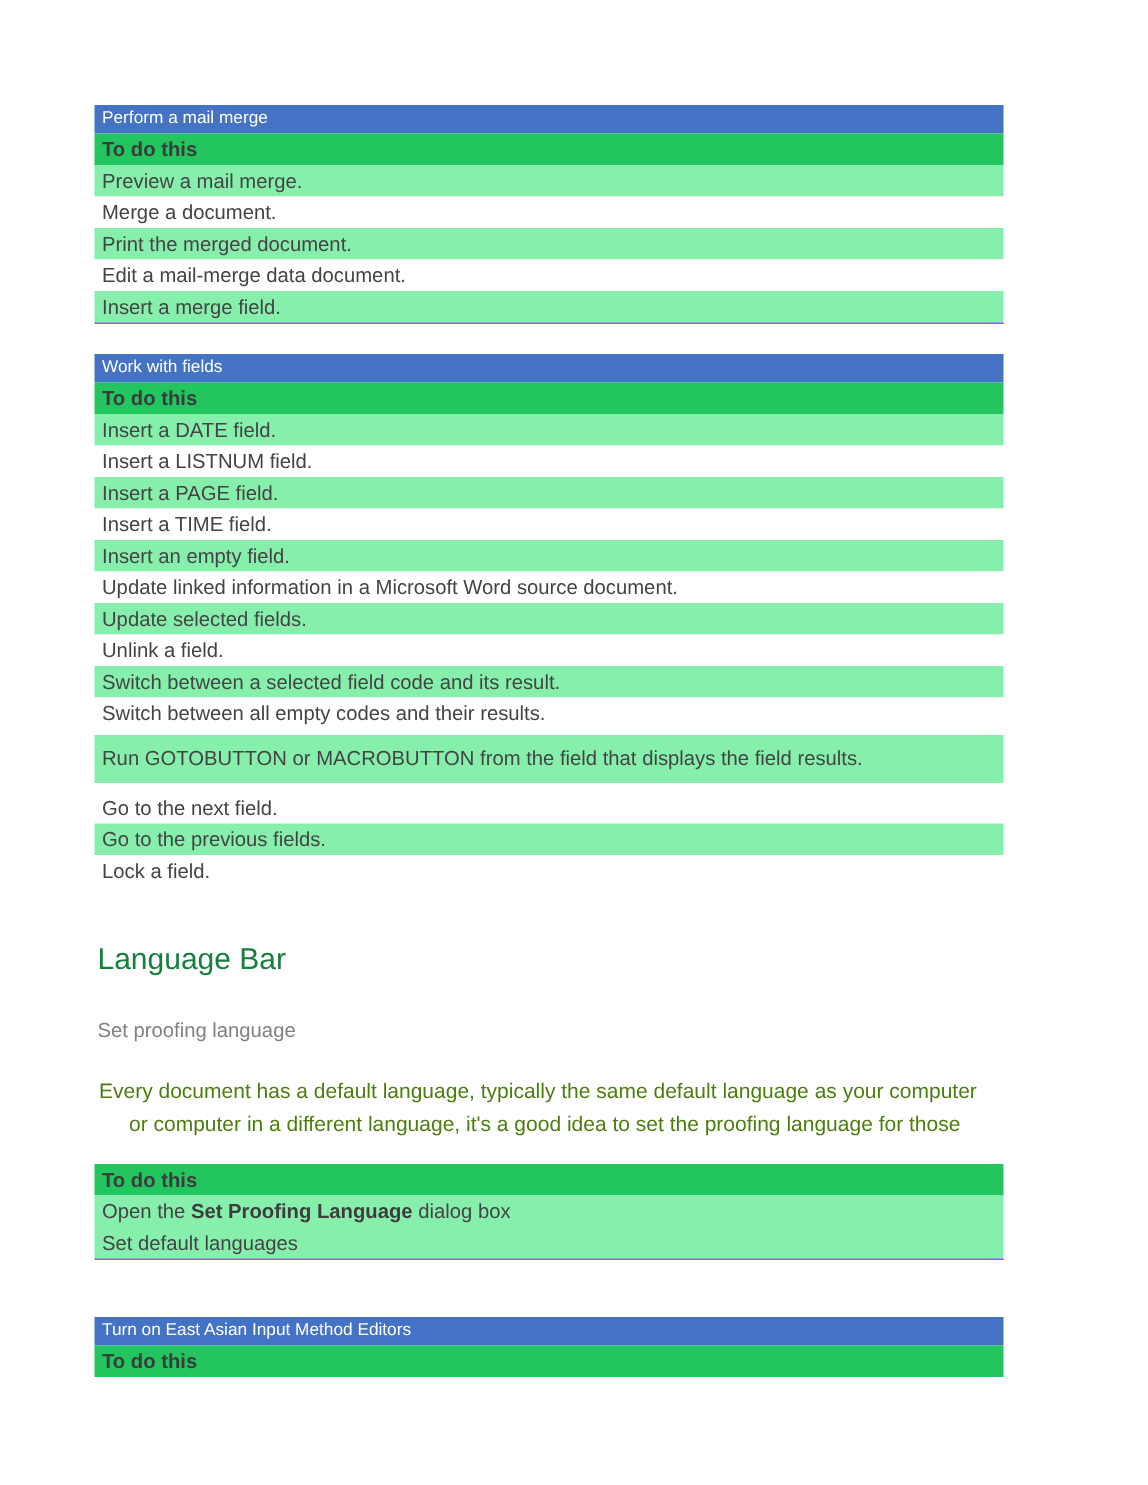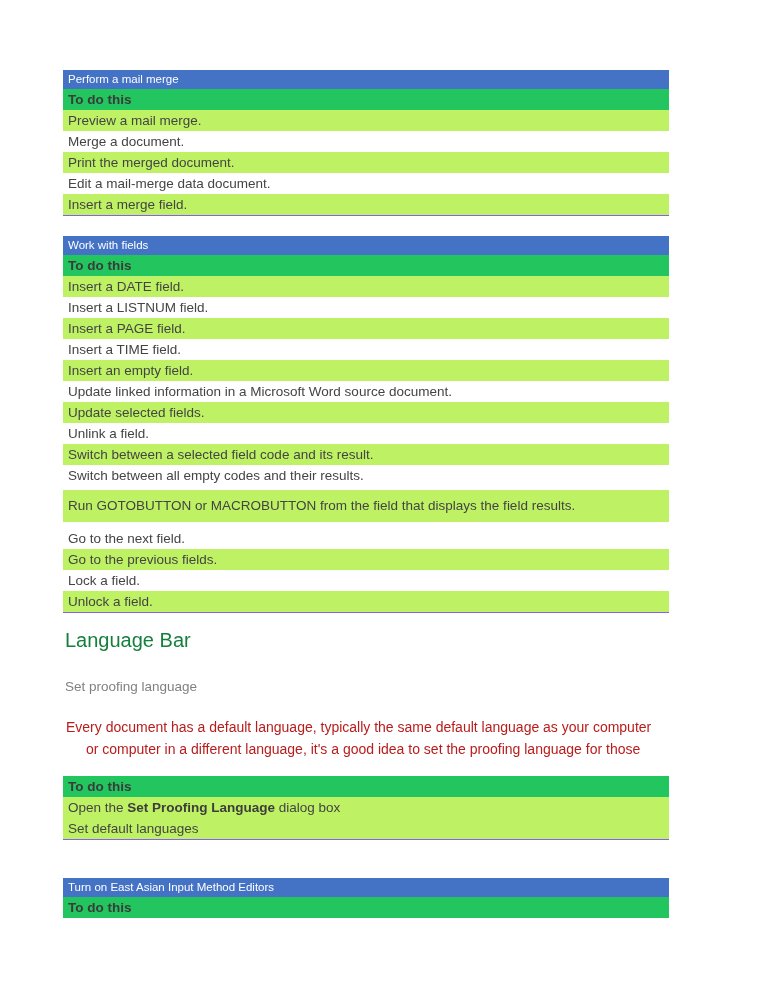--- a/index.html
+++ b/index.html
@@ -38,21 +38,21 @@
     white-space: nowrap; overflow: hidden;
   }
   .row {
     height: 21px; line-height: 21px;
     font-size: 13.5px;
     color: #444444;
     padding-left: 5px;
     background: #ffffff;
     white-space: nowrap; overflow: hidden;
   }
-  .row.alt { background: #bef264; }
+  .row.alt { background: #86efac; }
   .row.tall {
     height: 32px; line-height: 32px;
     margin: 4px 0 6px 0;
   }
   .row.end { border-bottom: 1px solid #8b5cf6; }
   .row b { font-weight: bold; color: #3d3d3d; }
   .h1 {
     position: absolute;
     left: 65px; top: 629px;
     font-size: 20px;
@@ -64,21 +64,21 @@
     position: absolute;
     left: 65px; top: 679px;
     font-size: 13.5px;
     color: #818181;
     white-space: nowrap;
   }
   .para-line {
     position: absolute;
     height: 22px; line-height: 22px;
     font-size: 14px;
-    color: #b91c1c;
+    color: #4d7c0f;
     white-space: nowrap;
     overflow: hidden;
   }
   .pl1 { left: 66px; top: 716px; width: 699px; }
   .pl2 { left: 86px; top: 738px; width: 679px; }
 </style>
 </head>
 <body>
 
 <div class="page">
@@ -103,21 +103,20 @@
     <div class="row alt">Insert an empty field.</div>
     <div class="row">Update linked information in a Microsoft Word source document.</div>
     <div class="row alt">Update selected fields.</div>
     <div class="row">Unlink a field.</div>
     <div class="row alt">Switch between a selected field code and its result.</div>
     <div class="row">Switch between all empty codes and their results.</div>
     <div class="row alt tall">Run GOTOBUTTON or MACROBUTTON from the field that displays the field results.</div>
     <div class="row">Go to the next field.</div>
     <div class="row alt">Go to the previous fields.</div>
     <div class="row">Lock a field.</div>
-    <div class="row alt end">Unlock a field.</div>
   </section>
 
   <div class="h1">Language Bar</div>
   <div class="sub">Set proofing language</div>
 
   <div class="para-line pl1">Every document has a default language, typically the same default language as your computer</div>
   <div class="para-line pl2">or computer in a different language, it's a good idea to set the proofing language for those</div>
 
   <section class="tbl" style="top:776px">
     <div class="chead">To do this</div>

